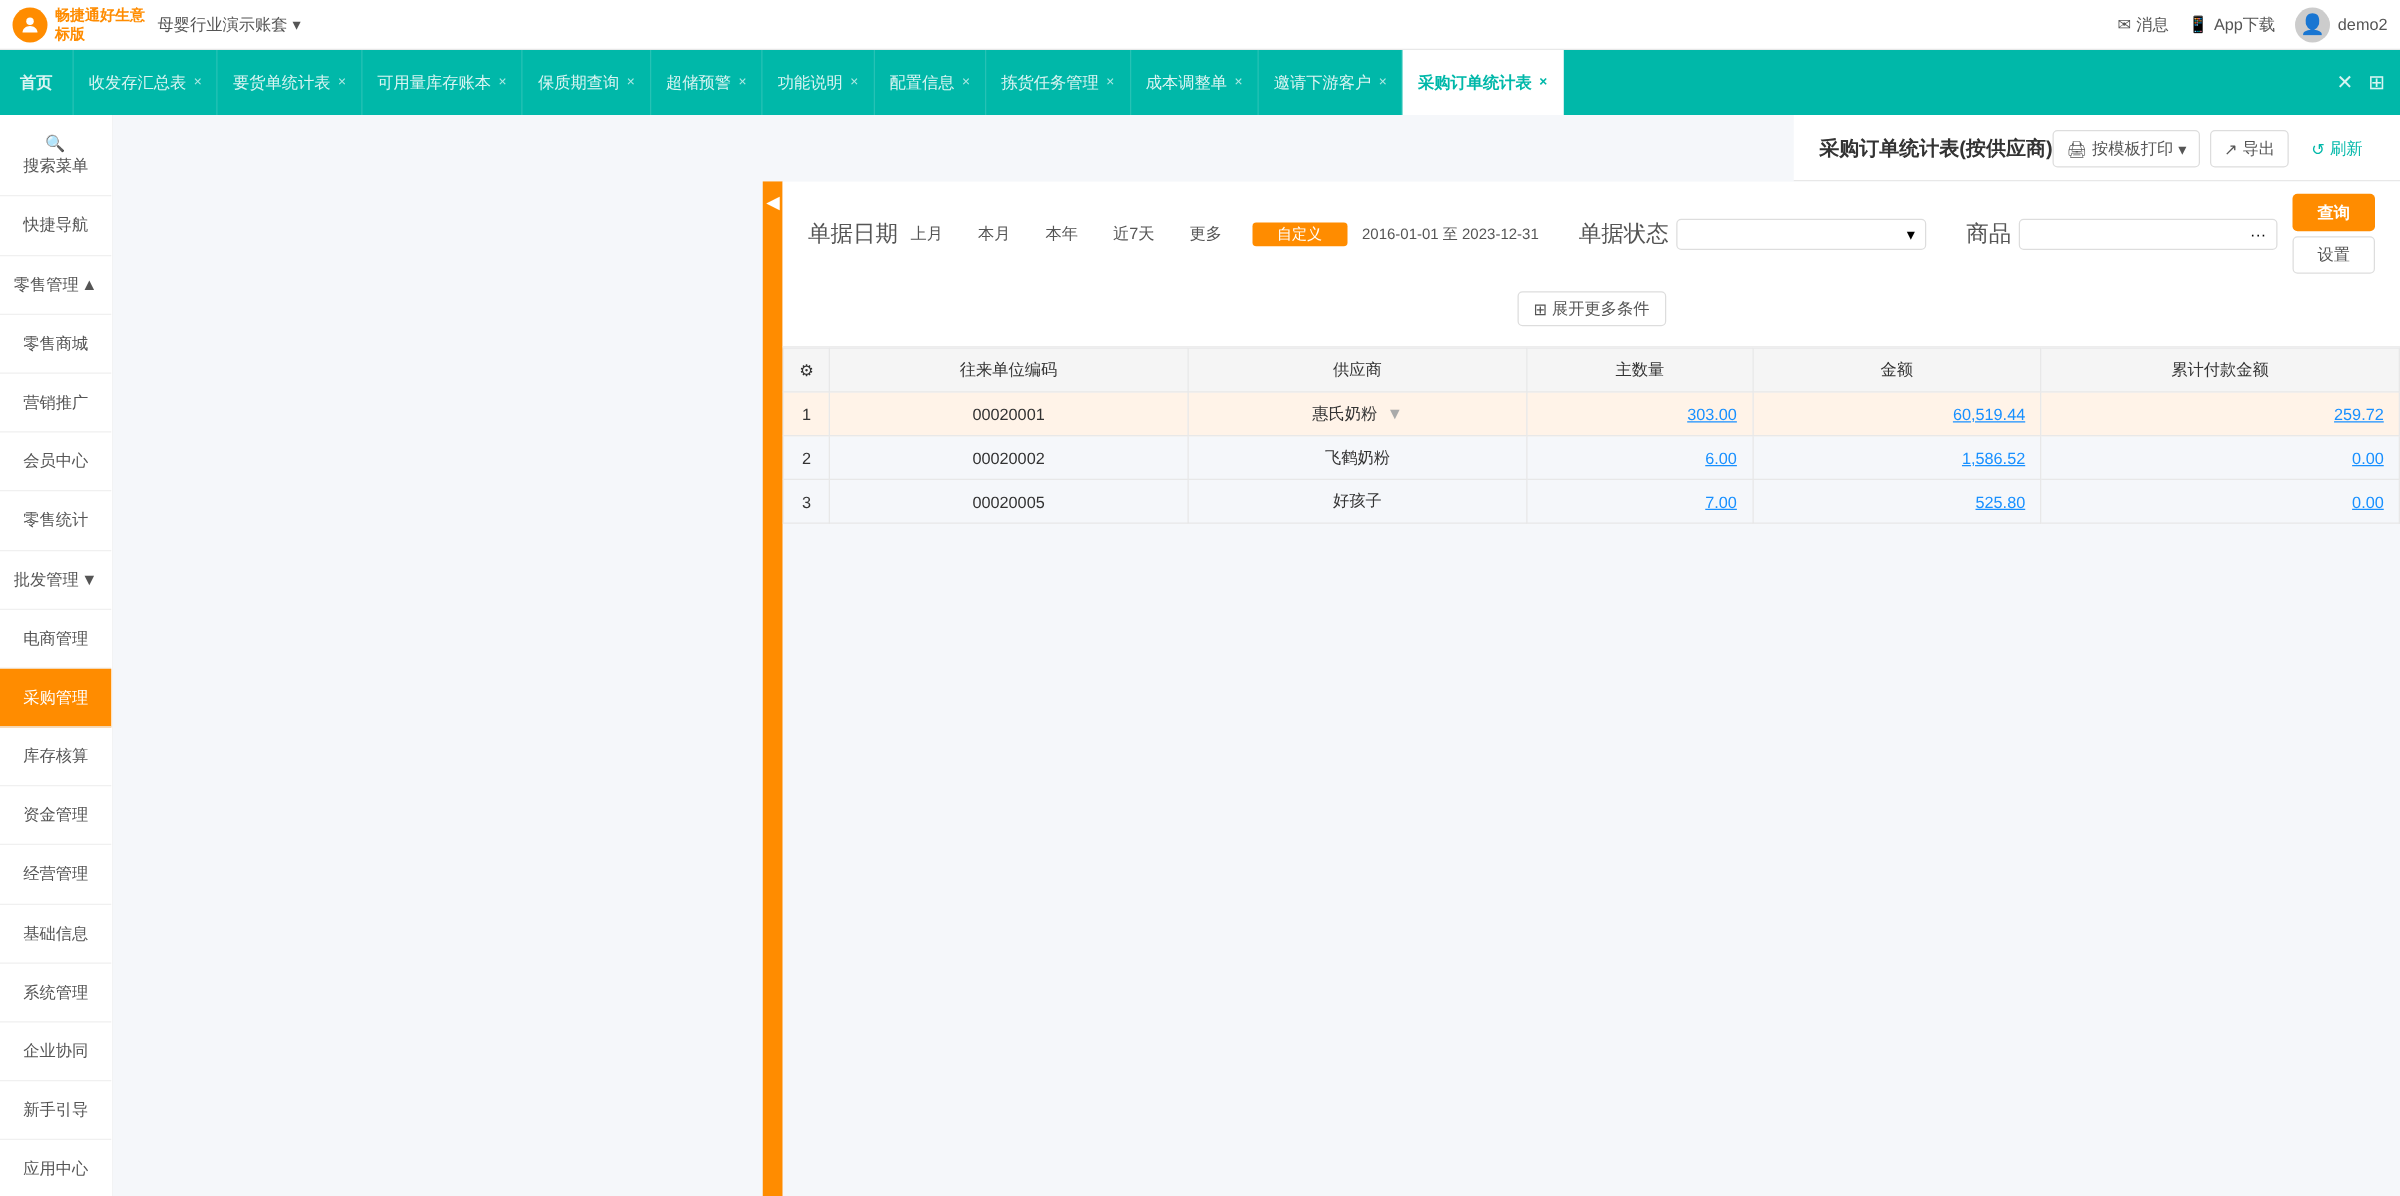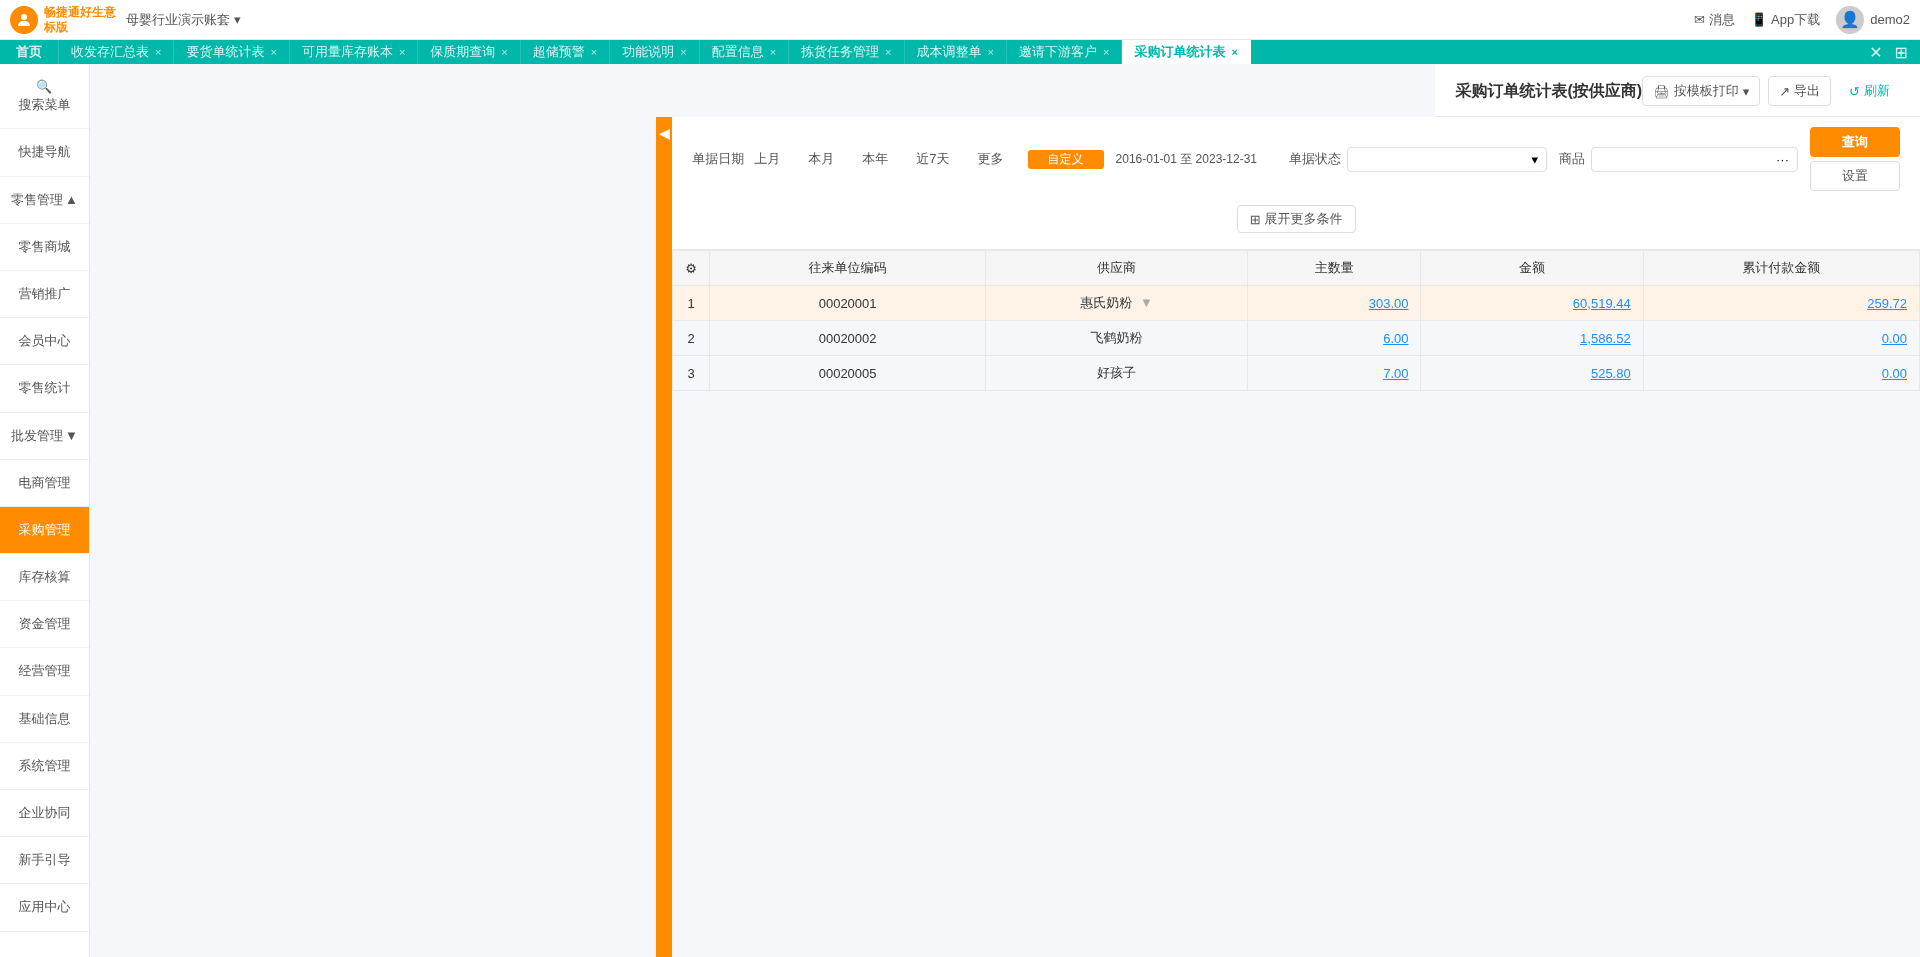--- a/index.html
+++ b/index.html
@@ -13,21 +13,21 @@
     .logo-icon svg { width: 18px; height: 18px; }
     .logo-text { color: #ff8c00; font-size: 12px; font-weight: bold; line-height: 1.2; }
     .workspace-selector { display: flex; align-items: center; gap: 4px; color: #555; font-size: 13px; cursor: pointer; margin-left: 10px; }
     .top-bar-right { display: flex; align-items: center; gap: 16px; }
     .top-bar-right .msg { display: flex; align-items: center; gap: 4px; color: #555; font-size: 13px; cursor: pointer; }
     .top-bar-right .app { display: flex; align-items: center; gap: 4px; color: #555; font-size: 13px; cursor: pointer; }
     .avatar { width: 28px; height: 28px; border-radius: 50%; background: #ccc; display: flex; align-items: center; justify-content: center; overflow: hidden; }
     .username { color: #555; font-size: 13px; cursor: pointer; }
 
     
-    .nav-tabs { height: 24px; background: #00b8a9; display: flex; align-items: stretch; flex-shrink: 0; overflow: hidden; }
+    .nav-tabs { height: 52px; background: #00b8a9; display: flex; align-items: stretch; flex-shrink: 0; overflow: hidden; }
     .nav-tab { display: flex; align-items: center; padding: 0 12px; color: rgba(255,255,255,0.85); font-size: 13px; cursor: pointer; white-space: nowrap; border-right: 1px solid rgba(255,255,255,0.15); gap: 4px; flex-shrink: 0; }
     .nav-tab.active { background: #fff; color: #00b8a9; font-weight: bold; }
     .nav-tab .close-x { color: rgba(255,255,255,0.7); font-size: 11px; margin-left: 2px; }
     .nav-tab.active .close-x { color: #00b8a9; }
     .nav-tab-home { padding: 0 16px; font-weight: bold; }
     .nav-right-btns { margin-left: auto; display: flex; align-items: center; gap: 4px; padding-right: 8px; }
     .nav-right-btn { color: rgba(255,255,255,0.85); cursor: pointer; font-size: 16px; padding: 0 4px; }
 
     
     .main-layout { display: flex; flex: 1; overflow: hidden; }
@@ -47,29 +47,29 @@
     .page-title { font-size: 16px; font-weight: bold; color: #333; }
     .page-header-actions { display: flex; align-items: center; gap: 8px; }
     .btn-template-print { display: flex; align-items: center; gap: 4px; border: 1px solid #ddd; background: #fff; color: #555; padding: 5px 10px; border-radius: 4px; cursor: pointer; font-size: 13px; }
     .btn-export { display: flex; align-items: center; gap: 4px; border: 1px solid #ddd; background: #fff; color: #555; padding: 5px 10px; border-radius: 4px; cursor: pointer; font-size: 13px; }
     .btn-refresh { display: flex; align-items: center; gap: 4px; border: none; background: none; color: #00b8a9; padding: 5px 10px; cursor: pointer; font-size: 13px; }
 
     
     .filter-bar { background: #fff; padding: 10px 20px; border-bottom: 1px solid #e8e8e8; flex-shrink: 0; }
     .filter-row { display: flex; align-items: center; gap: 12px; flex-wrap: wrap; }
     .filter-item { display: flex; align-items: center; gap: 6px; }
-    .filter-label { color: #555; font-size: 13px; white-space: nowrap; }
+    .filter-label { color: #555; font-size: 18px; white-space: nowrap; }
     .date-shortcuts { display: flex; gap: 20px; align-items: center; }
     .date-shortcut { color: #555; font-size: 13px; cursor: pointer; padding: 2px 4px; }
     .date-tag-custom { background: #ff8c00; color: #fff; font-size: 12px; padding: 1px 20px; border-radius: 3px; cursor: pointer; }
     .filter-select { display: flex; align-items: center; border: 1px solid #ddd; border-radius: 4px; padding: 4px 8px; background: #fff; cursor: pointer; gap: 4px; min-width: 200px; }
     .filter-select .placeholder { color: #aaa; font-size: 13px; flex: 1; }
     .filter-input { display: flex; align-items: center; border: 1px solid #ddd; border-radius: 4px; padding: 4px 8px; background: #fff; min-width: 200px; }
     .filter-input input { border: none; outline: none; color: #555; font-size: 13px; flex: 1; background: transparent; }
-    .btn-query { background: #ff8c00; color: #fff; border: none; padding: 6px 32px; border-radius: 4px; cursor: pointer; font-size: 13px; font-weight: bold; }
+    .btn-query { background: #ff8c00; color: #fff; border: none; padding: 6px 20px; border-radius: 4px; cursor: pointer; font-size: 13px; font-weight: bold; }
     .btn-settings { background: #fff; color: #555; border: 1px solid #ddd; padding: 5px 12px; border-radius: 4px; cursor: pointer; font-size: 13px; }
     .expand-row { text-align: center; padding: 6px 0; }
     .expand-btn { display: inline-flex; align-items: center; gap: 4px; color: #555; font-size: 13px; cursor: pointer; border: 1px solid #ddd; border-radius: 4px; padding: 4px 12px; background: #fff; }
     .data-table { width: 100%; border-collapse: collapse; }
     .data-table th { background: #f5f5f5; border: 1px solid #e8e8e8; padding: 8px 12px; color: #333; font-size: 13px; text-align: center; font-weight: normal; white-space: nowrap; }
     .data-table td { border: 1px solid #e8e8e8; padding: 8px 12px; color: #333; font-size: 13px; text-align: center; white-space: nowrap; }
     .data-table tr.row-highlight td { background: #fff3e8; }
     .data-table td.link { color: #1890ff; cursor: pointer; text-decoration: underline; }
     .data-table td.num { text-align: right; }
     .data-table td.center { text-align: center; }
@@ -294,21 +294,21 @@
             </div>
 
             <div class="filter-item" style="margin-left:20px;">
               <span class="filter-label">单据状态</span>
               <div class="filter-select">
                 <span class="placeholder"></span>
                 <span>▾</span>
               </div>
             </div>
 
-            <div class="filter-item" style="">
+            <div class="filter-item" style="margin-left:20px;">
               <span class="filter-label">商品</span>
               <div class="filter-input">
                 <input type="text" style="">
                 <span>···</span>
               </div>
             </div>
 
             <div class="query-settings-col">
               <button class="btn-query">查询</button>
               <button class="btn-settings">设置</button>

